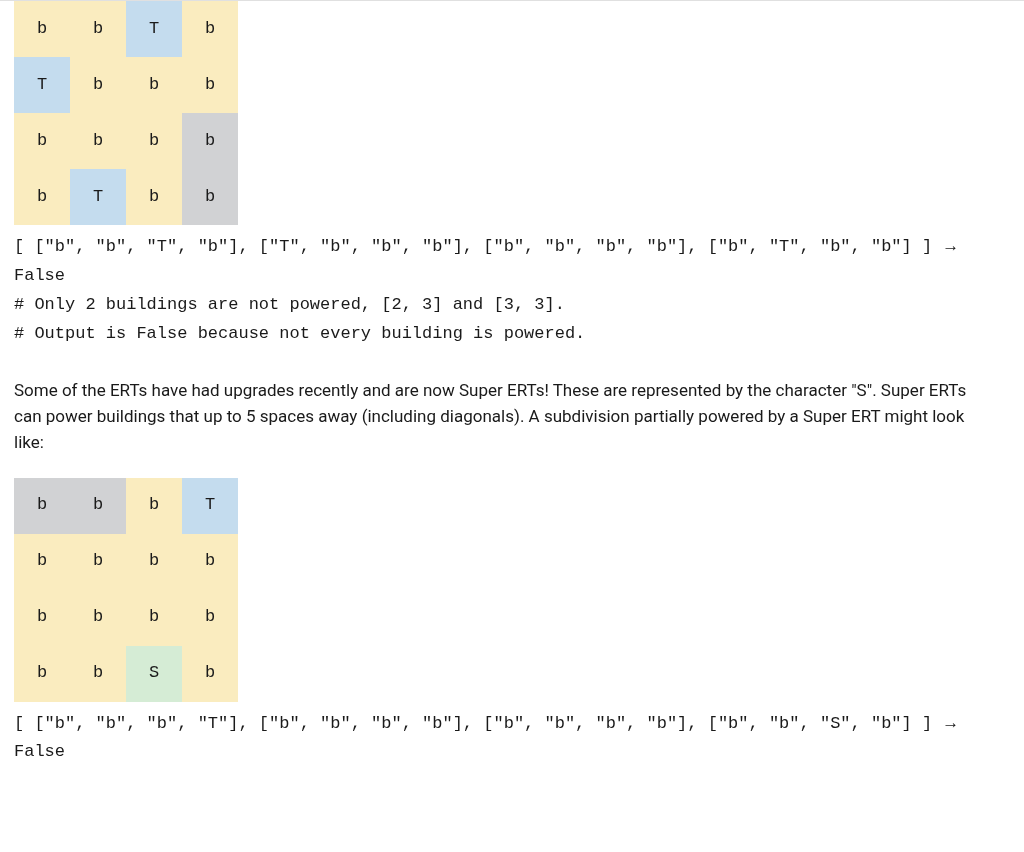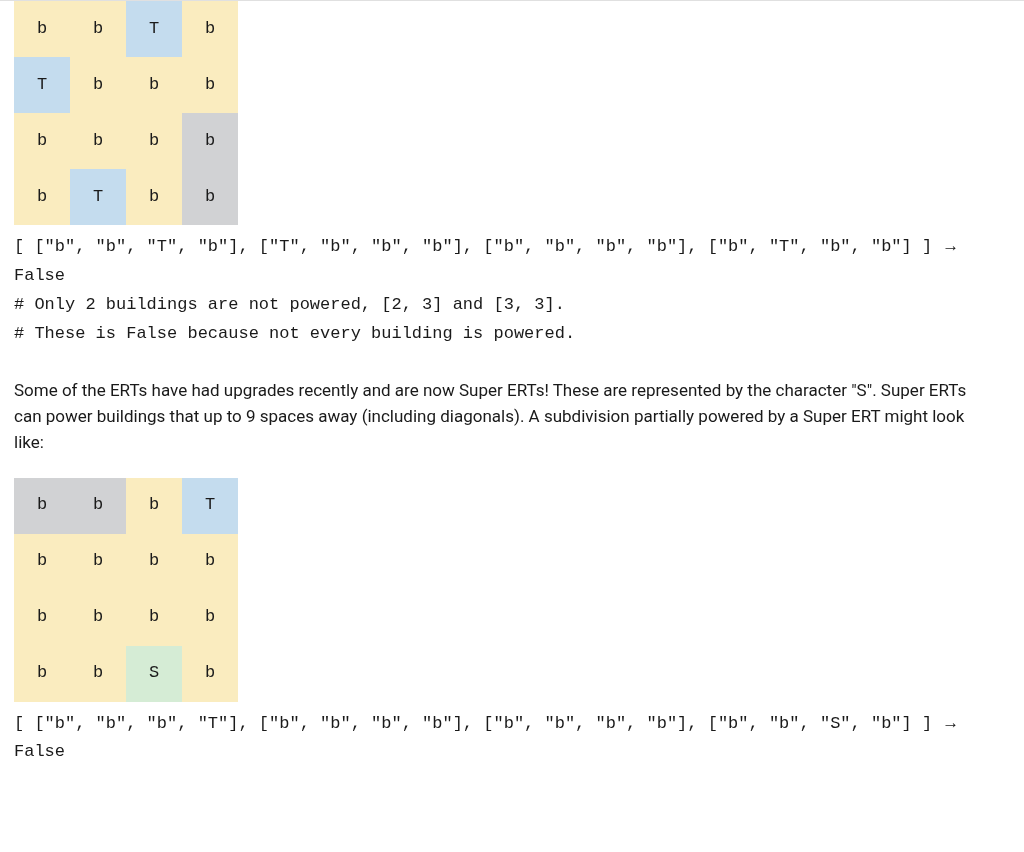--- a/index.html
+++ b/index.html
@@ -72,23 +72,23 @@
       <div class="cell c-yellow">b</div>
       <div class="cell c-grey">b</div>
       <div class="cell c-yellow">b</div>
       <div class="cell c-blue">T</div>
       <div class="cell c-yellow">b</div>
       <div class="cell c-grey">b</div>
     </div>
 
   <div class="codeblock"><span>[ ["b", "b", "T", "b"], ["T", "b", "b", "b"], ["b", "b", "b", "b"], ["b", "T", "b", "b"] ] </span><span class="arrow">→</span><span> False</span>
 <span># Only 2 buildings are not powered, [2, 3] and [3, 3].</span>
-<span># These is False because not every building is powered.</span></div>
+<span># Output is False because not every building is powered.</span></div>
 
-  <p class="prose">Some of the ERTs have had upgrades recently and are now Super ERTs! These are represented by the character "S". Super ERTs can power buildings that up to 9 spaces away (including diagonals). A subdivision partially powered by a Super ERT might look like:</p>
+  <p class="prose">Some of the ERTs have had upgrades recently and are now Super ERTs! These are represented by the character "S". Super ERTs can power buildings that up to 5 spaces away (including diagonals). A subdivision partially powered by a Super ERT might look like:</p>
 
   <div class="grid" id="grid2">
       <div class="cell c-grey">b</div>
       <div class="cell c-grey">b</div>
       <div class="cell c-yellow">b</div>
       <div class="cell c-blue">T</div>
       <div class="cell c-yellow">b</div>
       <div class="cell c-yellow">b</div>
       <div class="cell c-yellow">b</div>
       <div class="cell c-yellow">b</div>

